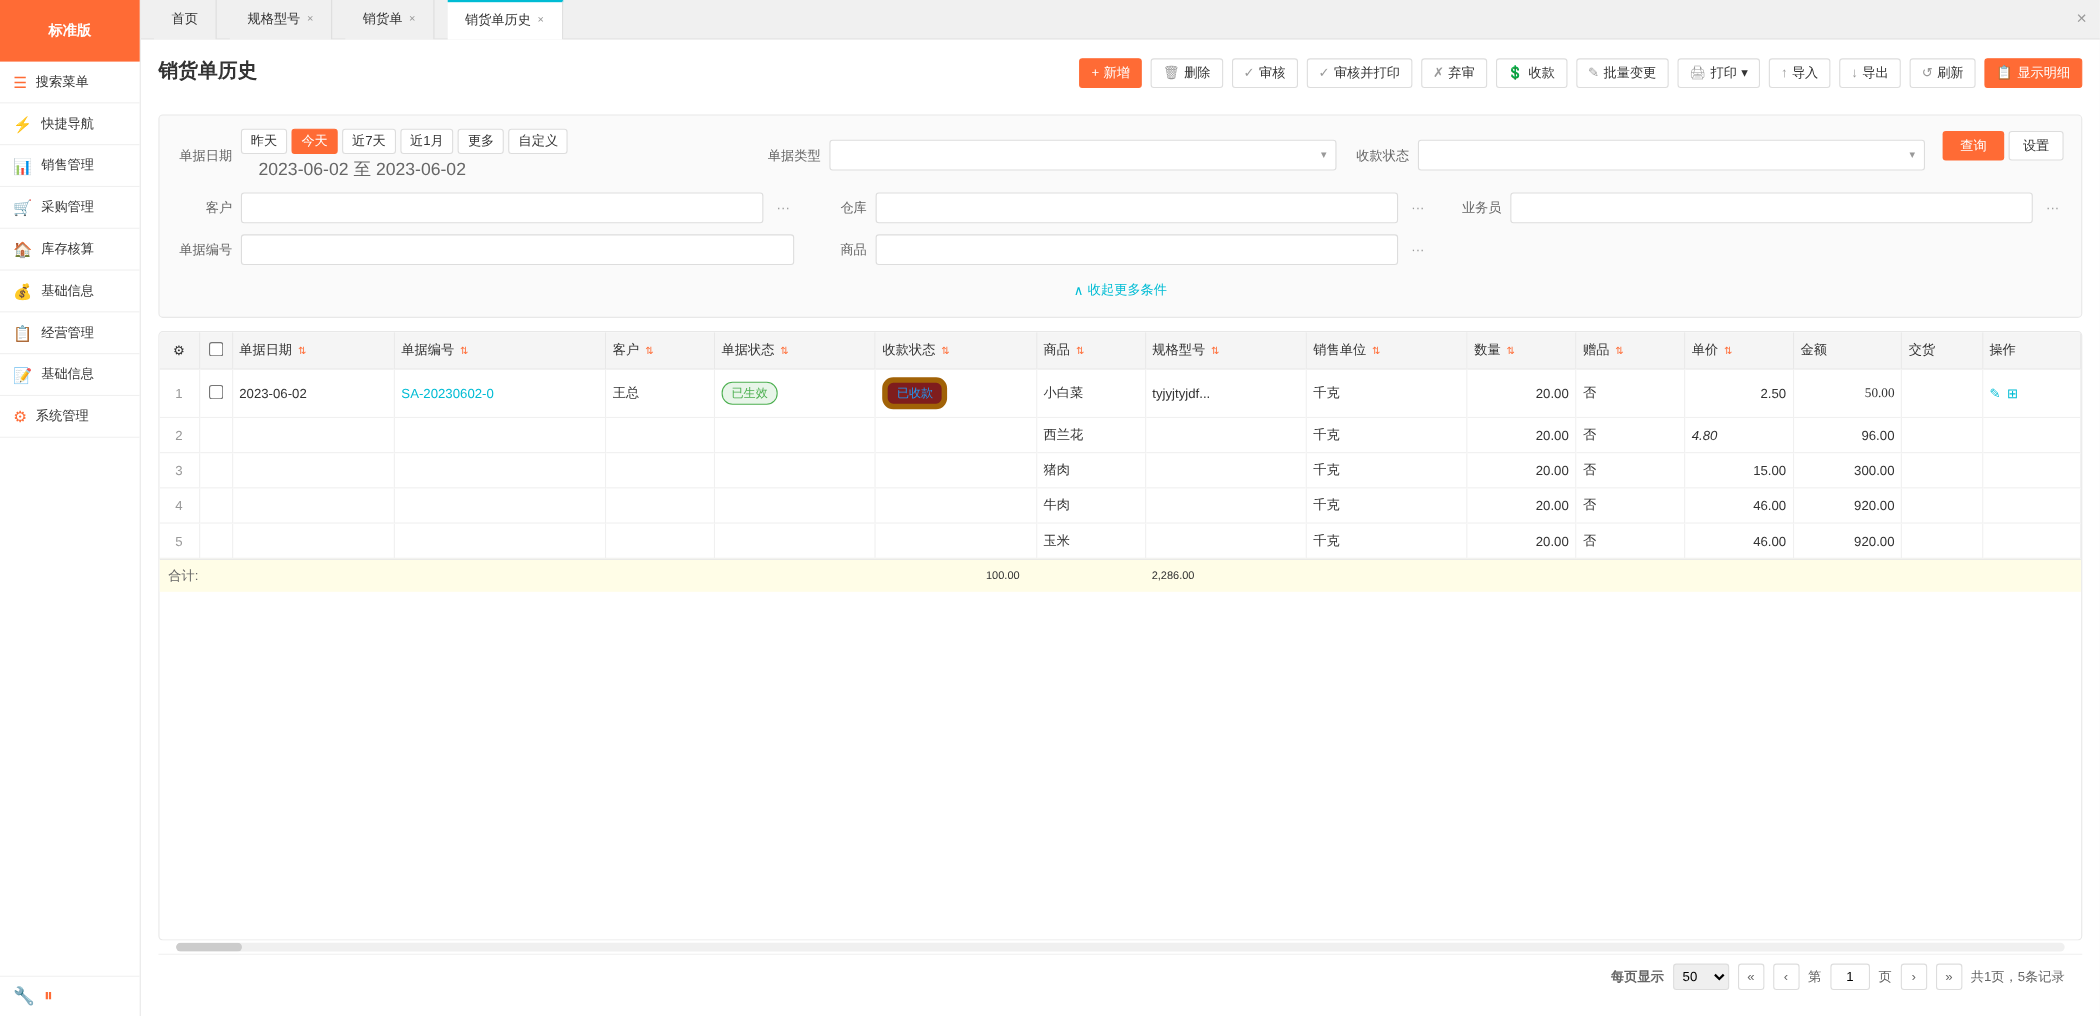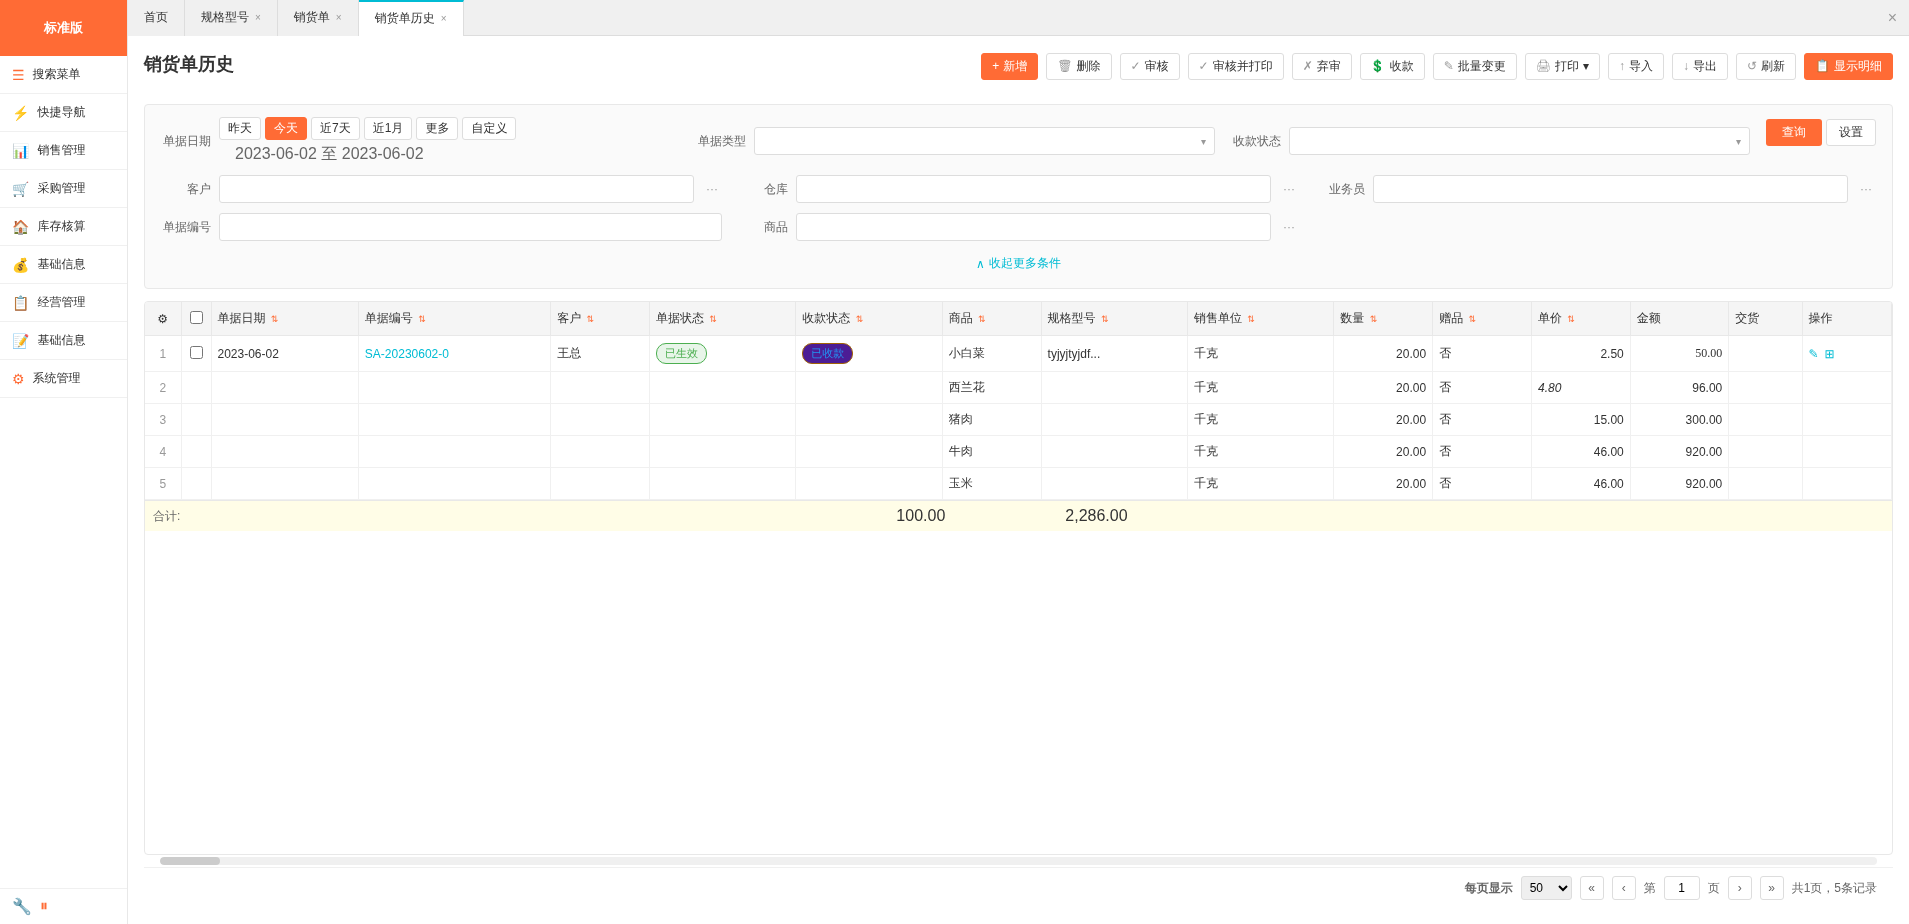--- a/index.html
+++ b/index.html
@@ -59,20 +59,21 @@
       height: 36px;
       padding: 0 16px;
       display: flex;
       align-items: center;
       cursor: pointer;
       font-size: 12px;
       color: #333;
       border-right: 1px solid #ddd;
       background: #f0f0f0;
       gap: 6px;
+      margin-left: 12px;
     }
     .tab.active {
       background: #fff;
       color: #333;
       border-top: 2px solid #00bcd4;
     }
     .tab .close-icon { color: #999; font-size: 10px; }
     .tab-close-all {
       margin-left: auto;
       padding: 0 12px;
@@ -246,34 +247,34 @@
     tbody tr { border-bottom: 1px solid #f0f0f0; }
     tbody td { padding: 7px 6px; color: #333; white-space: nowrap; border-right: 1px solid #f0f0f0; }
     .row-num { color: #999; text-align: center; width: 30px; }
     .status-badge {
       display: inline-block;
       padding: 2px 8px;
       border-radius: 10px;
       font-size: 11px;
     }
     .status-active { background: #e8f5e9; color: #4caf50; border: 1px solid #4caf50; }
-    .status-paid { background: #4c1d95; color: #2196f3; border: 1px solid #a16207; }
+    .status-paid { background: #7f1d1d; color: #2196f3; border: 5px solid #a16207; }
     .action-link { color: #00bcd4; cursor: pointer; margin-right: 6px; }
 
     
     .table-footer {
       display: flex;
       align-items: center;
       background: #fffde7;
       border-top: 1px solid #e8e8e8;
       padding: 6px 8px;
     }
     .footer-label { color: #666; font-size: 12px; margin-right: 16px; }
     .footer-values { display: flex; gap: 40px; align-items: center; }
-    .footer-val { font-size: 16px; color: #333; }
+    .footer-val { font-size: 10px; color: #333; }
 
     
     .pagination-bar {
       display: flex;
       align-items: center;
       justify-content: flex-end;
       padding: 8px 16px;
       gap: 8px;
       background: #fff;
       border-top: 1px solid #f0f0f0;

